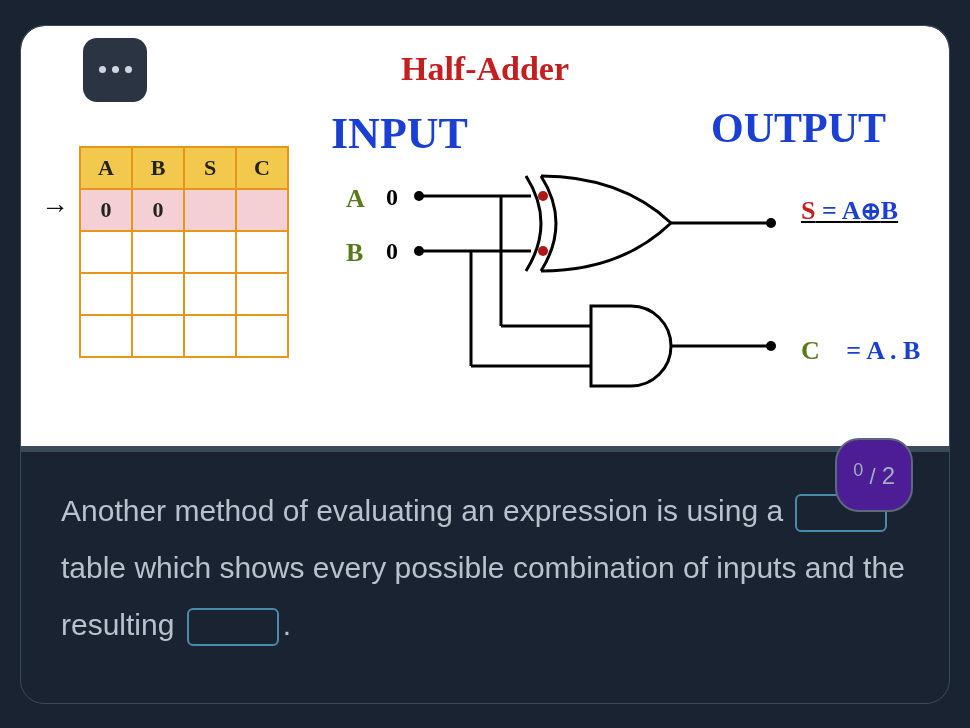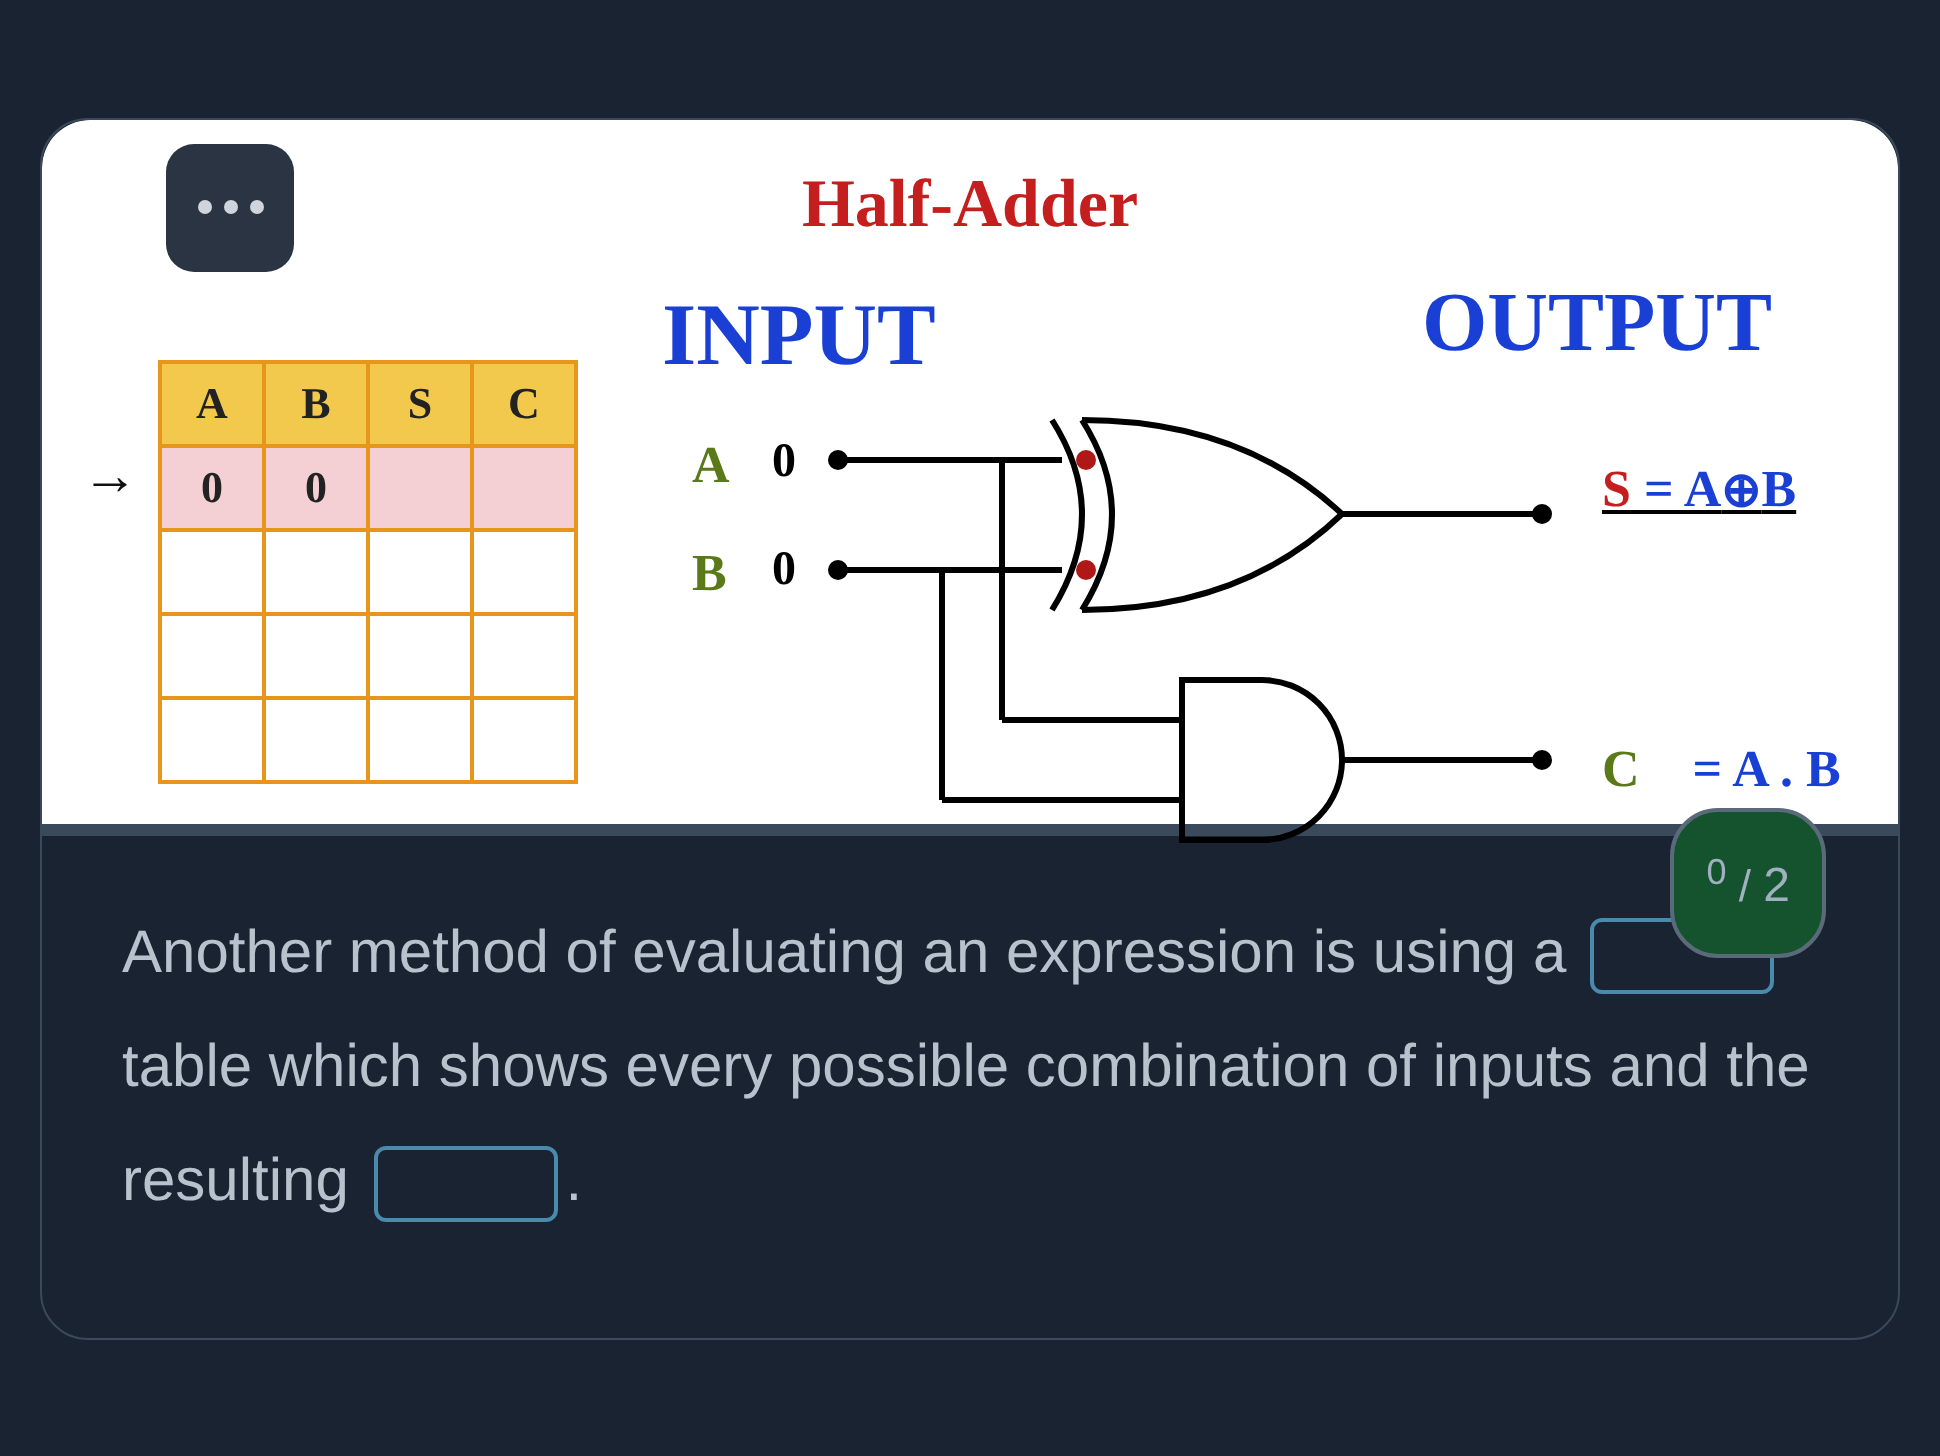--- a/index.html
+++ b/index.html
@@ -17,21 +17,21 @@
       width: 930px;
       background: #1a2332;
       border: 1px solid #3a4a5a;
       border-radius: 24px;
       overflow: hidden;
       position: relative;
     }
     .diagram-area {
       background: #fff;
       position: relative;
-      height: 352px;
+      height: 420px;
       border-radius: 24px 24px 0 0;
     }
     .menu-button {
       position: absolute;
       top: 12px;
       left: 62px;
       width: 64px;
       height: 64px;
       background: #2a3442;
       border-radius: 14px;
@@ -177,21 +177,21 @@
     }
     .score-badge {
       position: absolute;
       top: -14px;
       right: 36px;
       border: 2px solid #5a6a7a;
       border-radius: 24px;
       padding: 20px 16px;
       color: #a0b0c0;
       font-size: 22px;
-      background: #14532d;
+      background: #4c1d95;
     }
     .score-badge .num { font-size: 18px; vertical-align: super; }
     .score-badge .den { font-size: 24px; }
     .question-text {
       color: #b8c2cc;
       font-size: 30px;
       line-height: 1.9;
     }
     .blank {
       display: inline-block;

